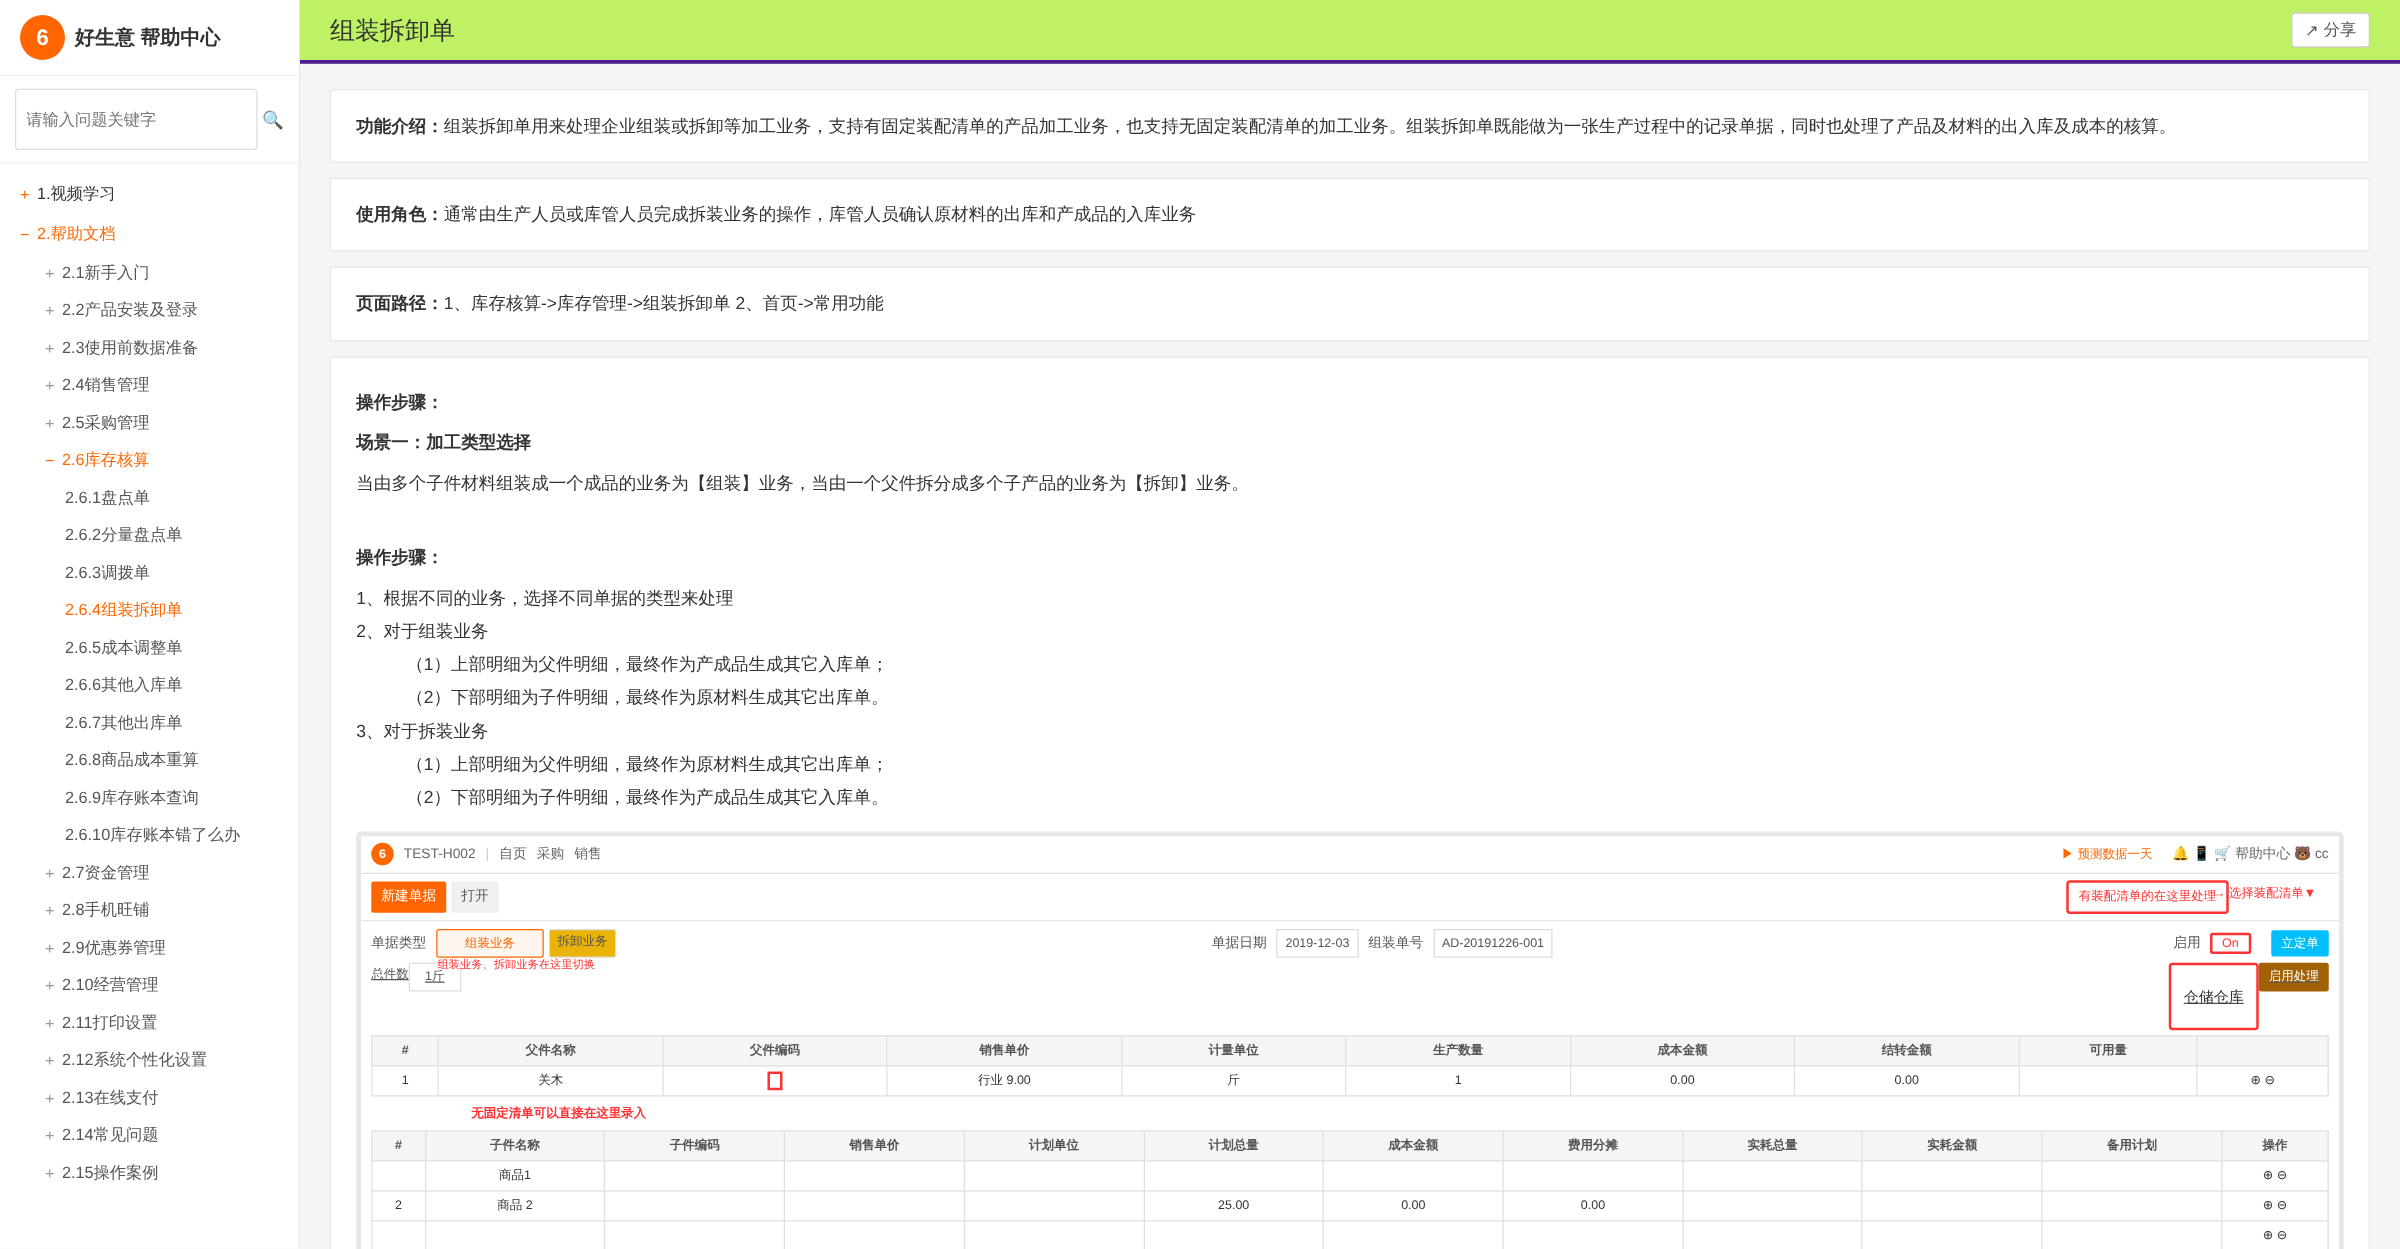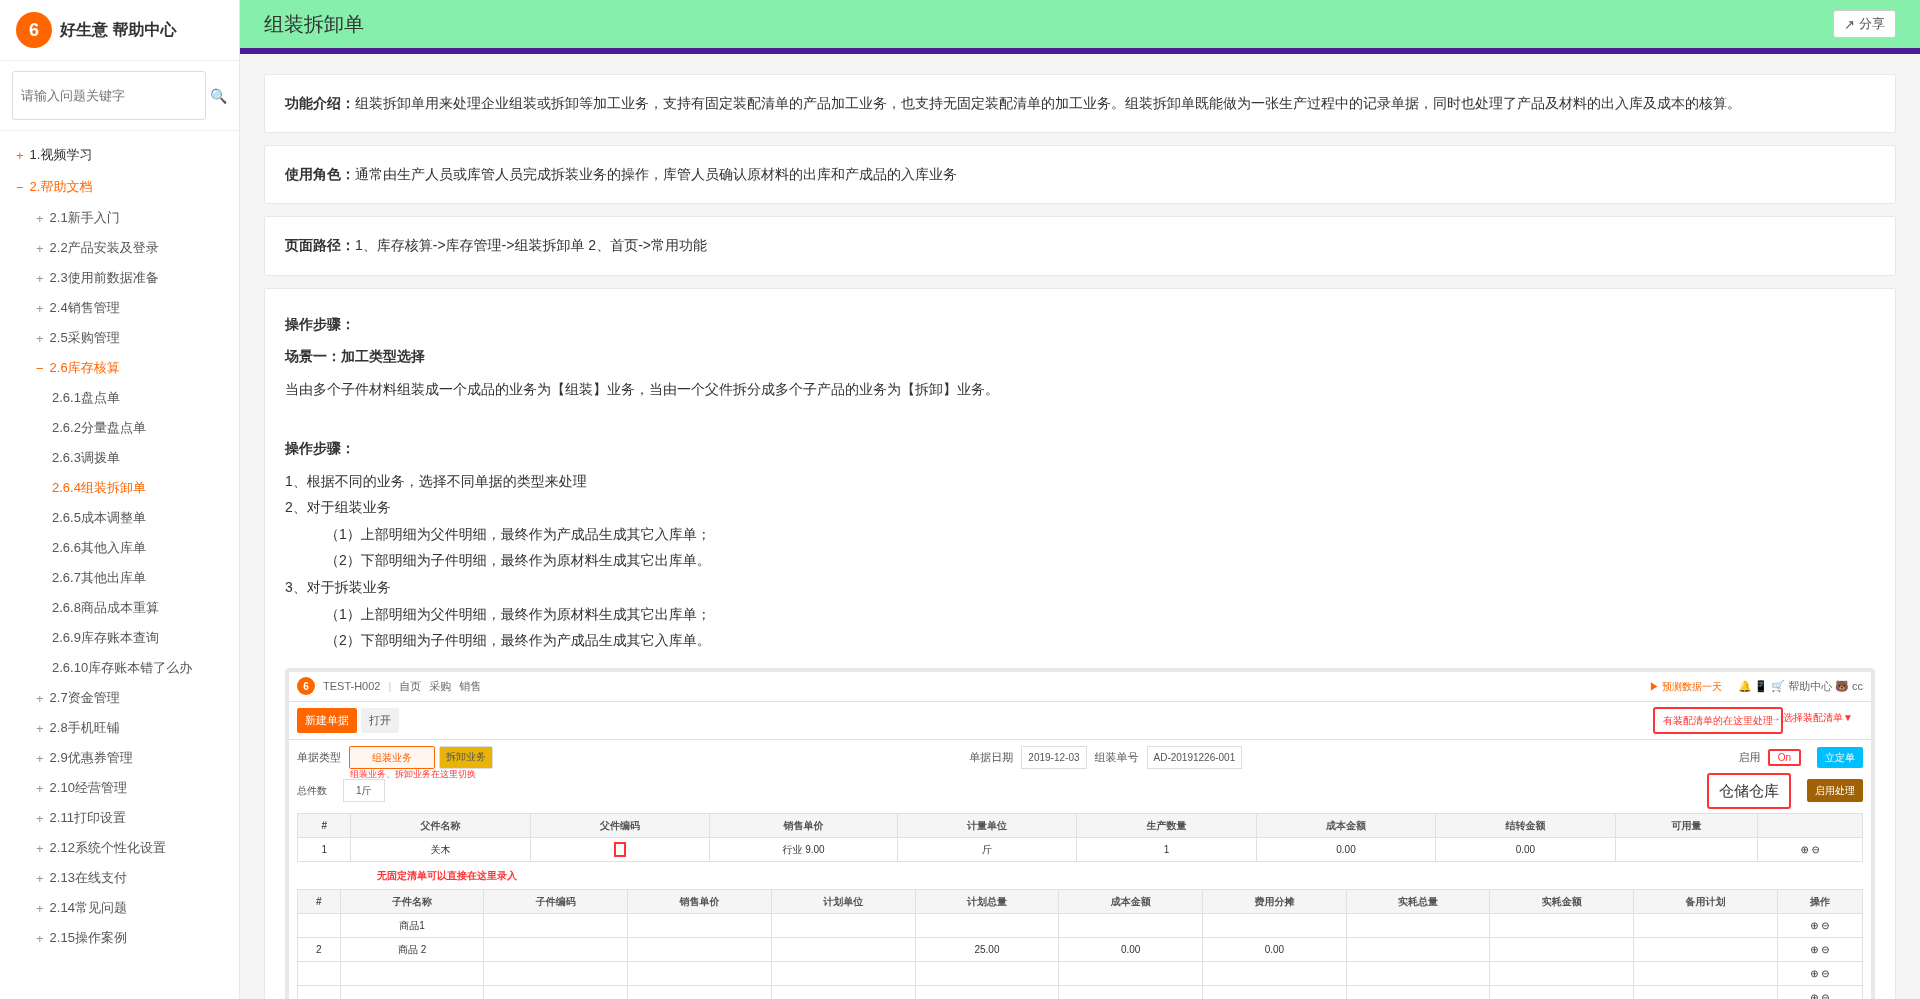--- a/index.html
+++ b/index.html
@@ -103,22 +103,22 @@
       flex: 1;
       display: flex;
       flex-direction: column;
       overflow: hidden;
     }
     .top-bar {
       display: flex;
       align-items: center;
       justify-content: space-between;
       padding: 10px 24px;
-      background: #86efac;
-      border-bottom: 6px solid #4c1d95;
+      background: #bef264;
+      border-bottom: 3px solid #4c1d95;
     }
     .page-title {
       font-size: 20px;
       font-weight: 500;
       color: #333;
     }
     .share-btn {
       display: flex;
       align-items: center;
       border: 1px solid #ccc;
@@ -457,25 +457,25 @@
               <span style="border:1px solid #ddd; padding:1px 6px; font-size:10px;">2019-12-03</span>
               <span>组装单号</span>
               <span style="border:1px solid #ddd; padding:1px 6px; font-size:10px;">AD-20191226-001</span>
               <span style="flex:1;"></span>
               <span style="margin-left:20px;">
                 <span style="color:#555;">启用</span>
                 <span style="border:2px solid #ff3333;border-radius:2px;padding:1px 8px;font-size:10px;color:#ff3333;margin-left:4px;">On</span>
               </span>
               <span style="margin-left:8px; border-radius:2px; background:#00bfff; color:#fff; padding:1px 8px; font-size:10px; cursor:pointer;">立定单</span>
             </div>
-            <div style="margin-top:4px;margin-bottom:4px; font-size:10px;color:#555;display:flex;align-items:center;gap:16px;">
+            <div style="margin-top:4px;margin-bottom:4px; font-size:10px;color:#555;display:flex;align-items:flex-start;gap:0;text-decoration:underline;">
               <span>总件数</span>
               <span style="border:1px solid #ddd;padding:1px 12px; font-size:10px;">1斤</span>
               <span style="flex:1;"></span>
-              <div style="border:2px solid #ff3333; border-radius:3px; padding:2px 10px; font-size:15px; color:#333;">
+              <div style="border:2px solid #ff3333; border-radius:3px; padding:14px 10px; font-size:12px; color:#333;">
                 <span>仓储仓库</span>
               </div>
               <span style="border-radius:2px;background:#a16207;color:#fff;padding:2px 8px;font-size:10px;cursor:pointer;">
                 <span>启用处理</span>
               </span>
             </div>
 
             <table class="app-table">
               <thead>
                 <tr>

